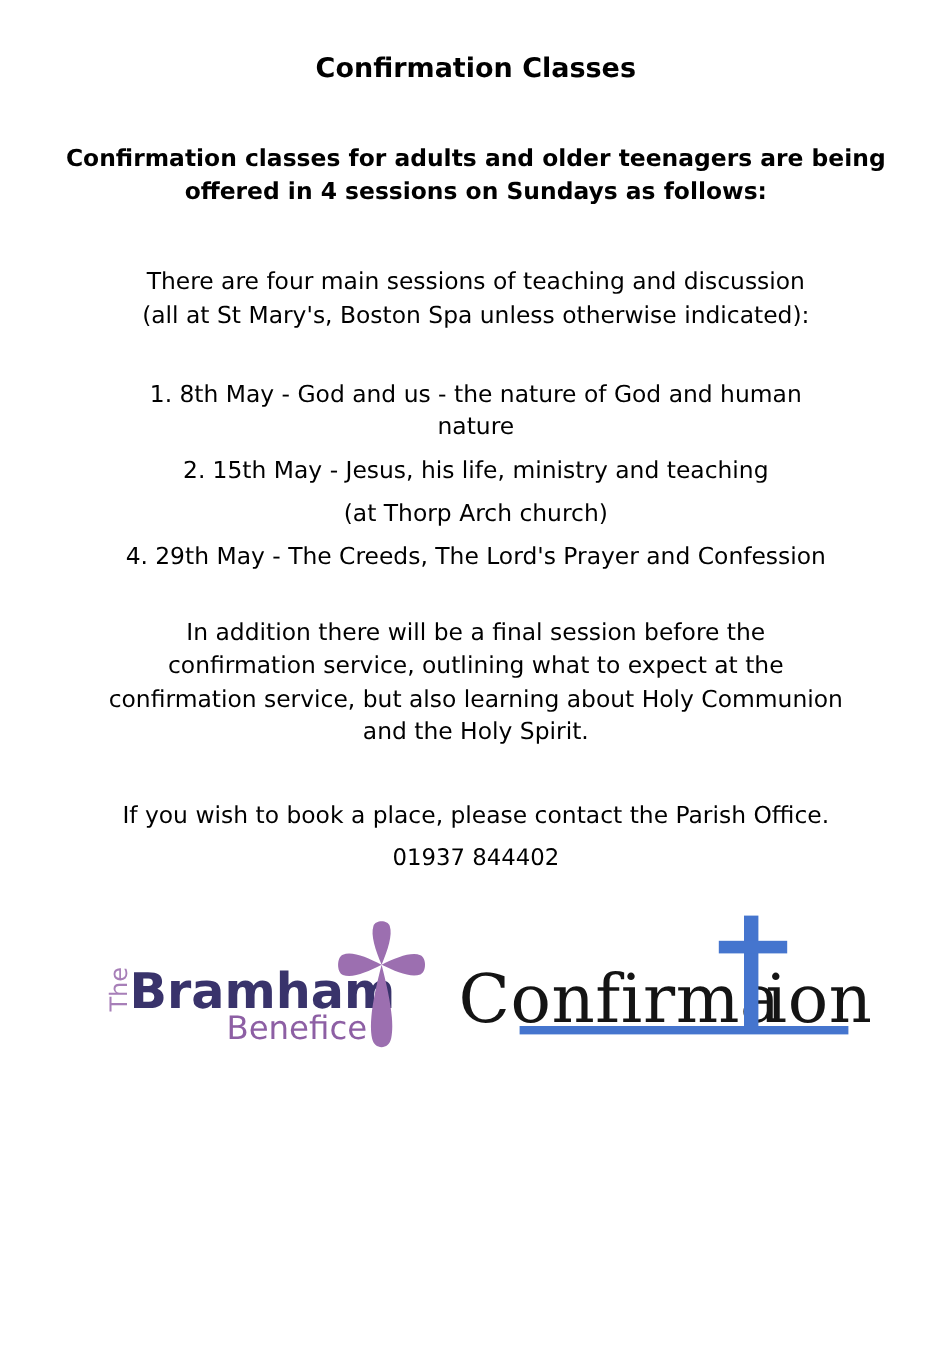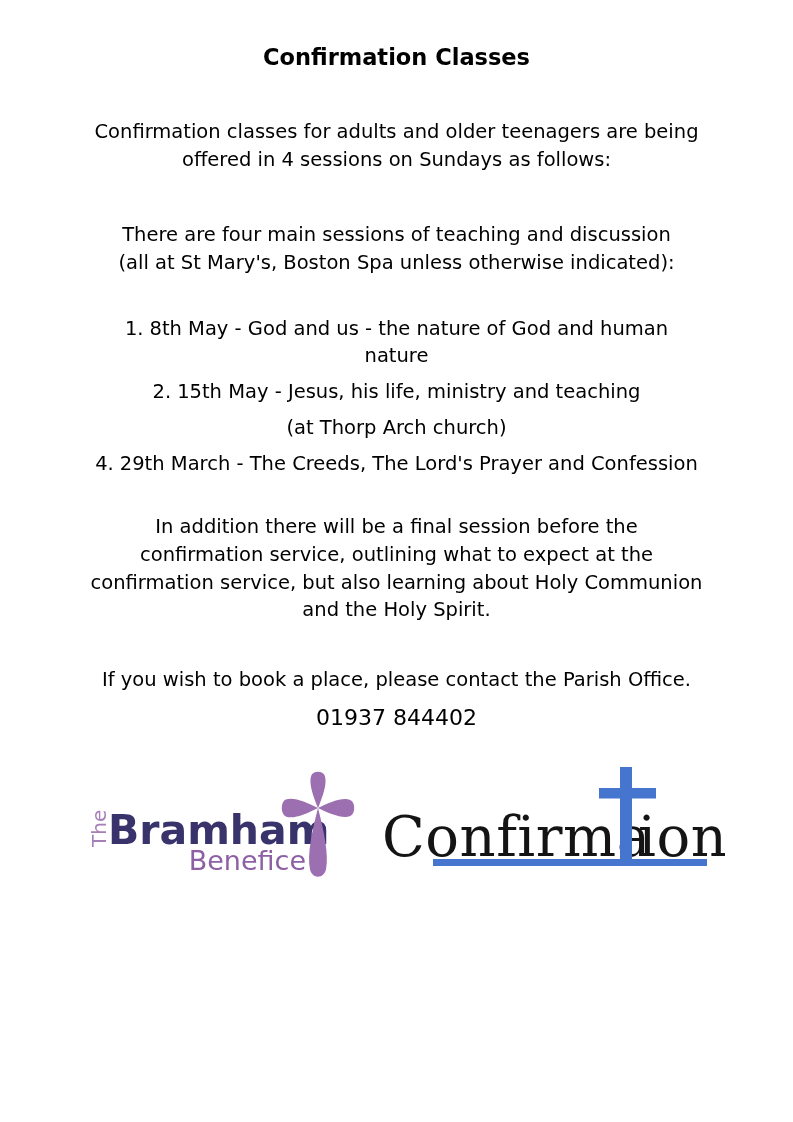--- a/index.html
+++ b/index.html
@@ -25,36 +25,36 @@
     font-size: 22.5px;
     font-weight: bold;
     margin: 0 0 48px 0;
   }
   .para {
     font-size: 19.5px;
     line-height: 1.42;
     white-space: pre-line;
     margin: 0;
   }
-  .para-intro        { margin-bottom: 40px; }
+  .para-intro        { margin-bottom: 40px; font-weight: bold; }
   .para-sessions-intro { margin-bottom: 38px; margin-top: 48px; }
   .session-list      { margin-bottom: 36px; }
   .session-line {
     font-size: 19.5px;
     line-height: 1.42;
     white-space: pre-line;
     margin-bottom: 8px;
   }
   .session-num { margin-right: 6px; }
   .session-date { font-weight: normal; }
   .para-timing       { margin-bottom: 40px; }
   .para-final        { margin-bottom: 42px; }
   .para-booking      { margin-bottom: 8px; }
   .phone-line {
-    font-size: 22px;
+    font-size: 19px;
     line-height: 1.42;
     margin: 0 0 26px 0;
   }
   .logos-row {
     display: flex;
     justify-content: space-between;
     align-items: flex-start;
     padding: 0 40px 0 45px;
   }
   .bramham-name-text {
@@ -87,21 +87,21 @@
 offered in 4 sessions on Sundays as follows:</p>
 
   <p class="para para-sessions-intro">There are four main sessions of teaching and discussion
 (all at St Mary's, Boston Spa unless otherwise indicated):</p>
 
   <div class="session-list">
     <div class="session-line"><span class="session-num">1.</span><span class="session-date">8th May</span><span> - God and us - the nature of God and human
 nature</span></div>
     <div class="session-line"><span class="session-num">2.</span><span class="session-date">15th May</span><span> - Jesus, his life, ministry and teaching</span></div>
     <div class="session-line">(at Thorp Arch church)</div>
-    <div class="session-line"><span class="session-num">4.</span><span class="session-date">29th March</span><span> - The Creeds, The Lord's Prayer and Confession</span></div>
+    <div class="session-line"><span class="session-num">4.</span><span class="session-date">29th May</span><span> - The Creeds, The Lord's Prayer and Confession</span></div>
   </div>
 
 
   <p class="para para-final">In addition there will be a final session before the
 confirmation service, outlining what to expect at the
 confirmation service, but also learning about Holy Communion
 and the Holy Spirit.</p>
 
   <p class="para para-booking">If you wish to book a place, please contact the Parish Office.</p>
 

